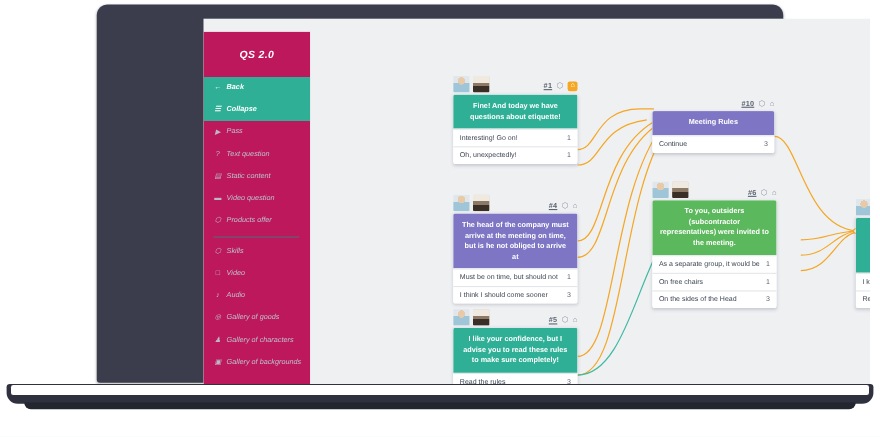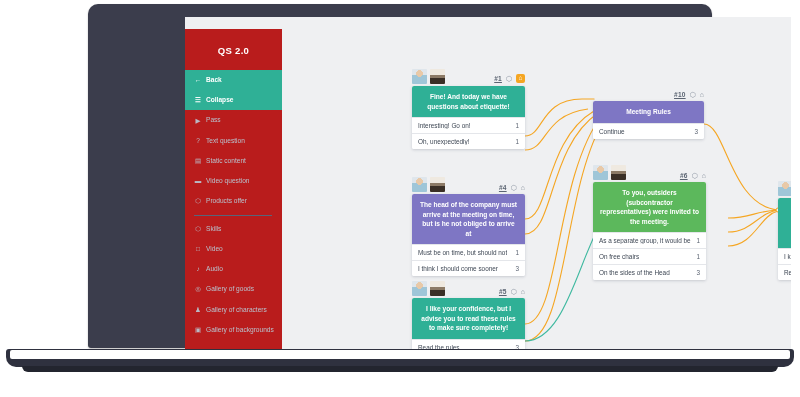--- a/index.html
+++ b/index.html
@@ -43,22 +43,23 @@
     position: absolute; left: 22px; top: 366px;
     width: 756px; height: 6px;
     background: #23252f;
     border-radius: 0 0 14px 14px;
   }
 
   
   #sidebar {
     position: absolute; left: 0; top: 12px;
     width: 97px; height: 333px;
-    background: #b91c1c;
+    background: #be185d;
     color: #c4ccd6;
+    font-style: italic;
   }
   #app-title {
     color: #ffffff; font-size: 9.5px; font-weight: bold;
     text-align: center; padding: 16px 0 14px;
     letter-spacing: .3px;
   }
   .side-item {
     display: flex; align-items: center; gap: 4px;
     font-size: 6.6px; padding: 6px 0 6px 9px;
     line-height: 1.25; color: #b9c2cd;

